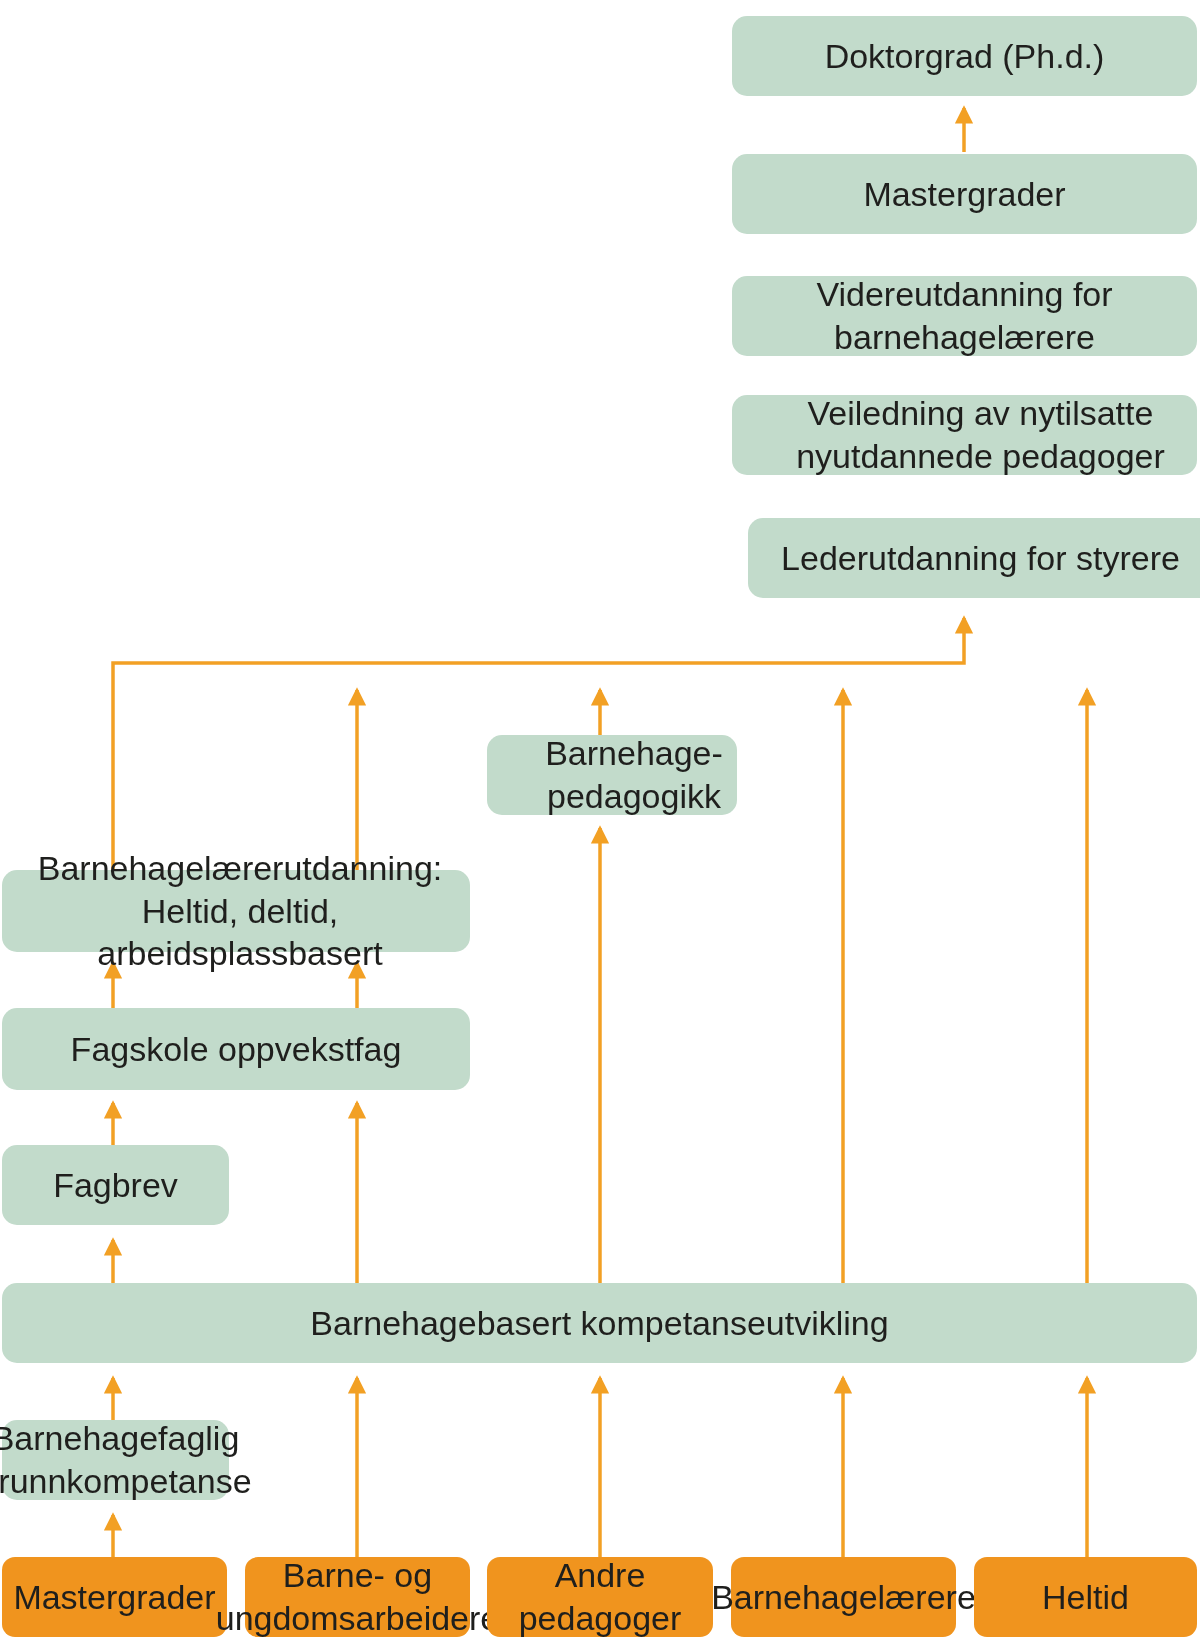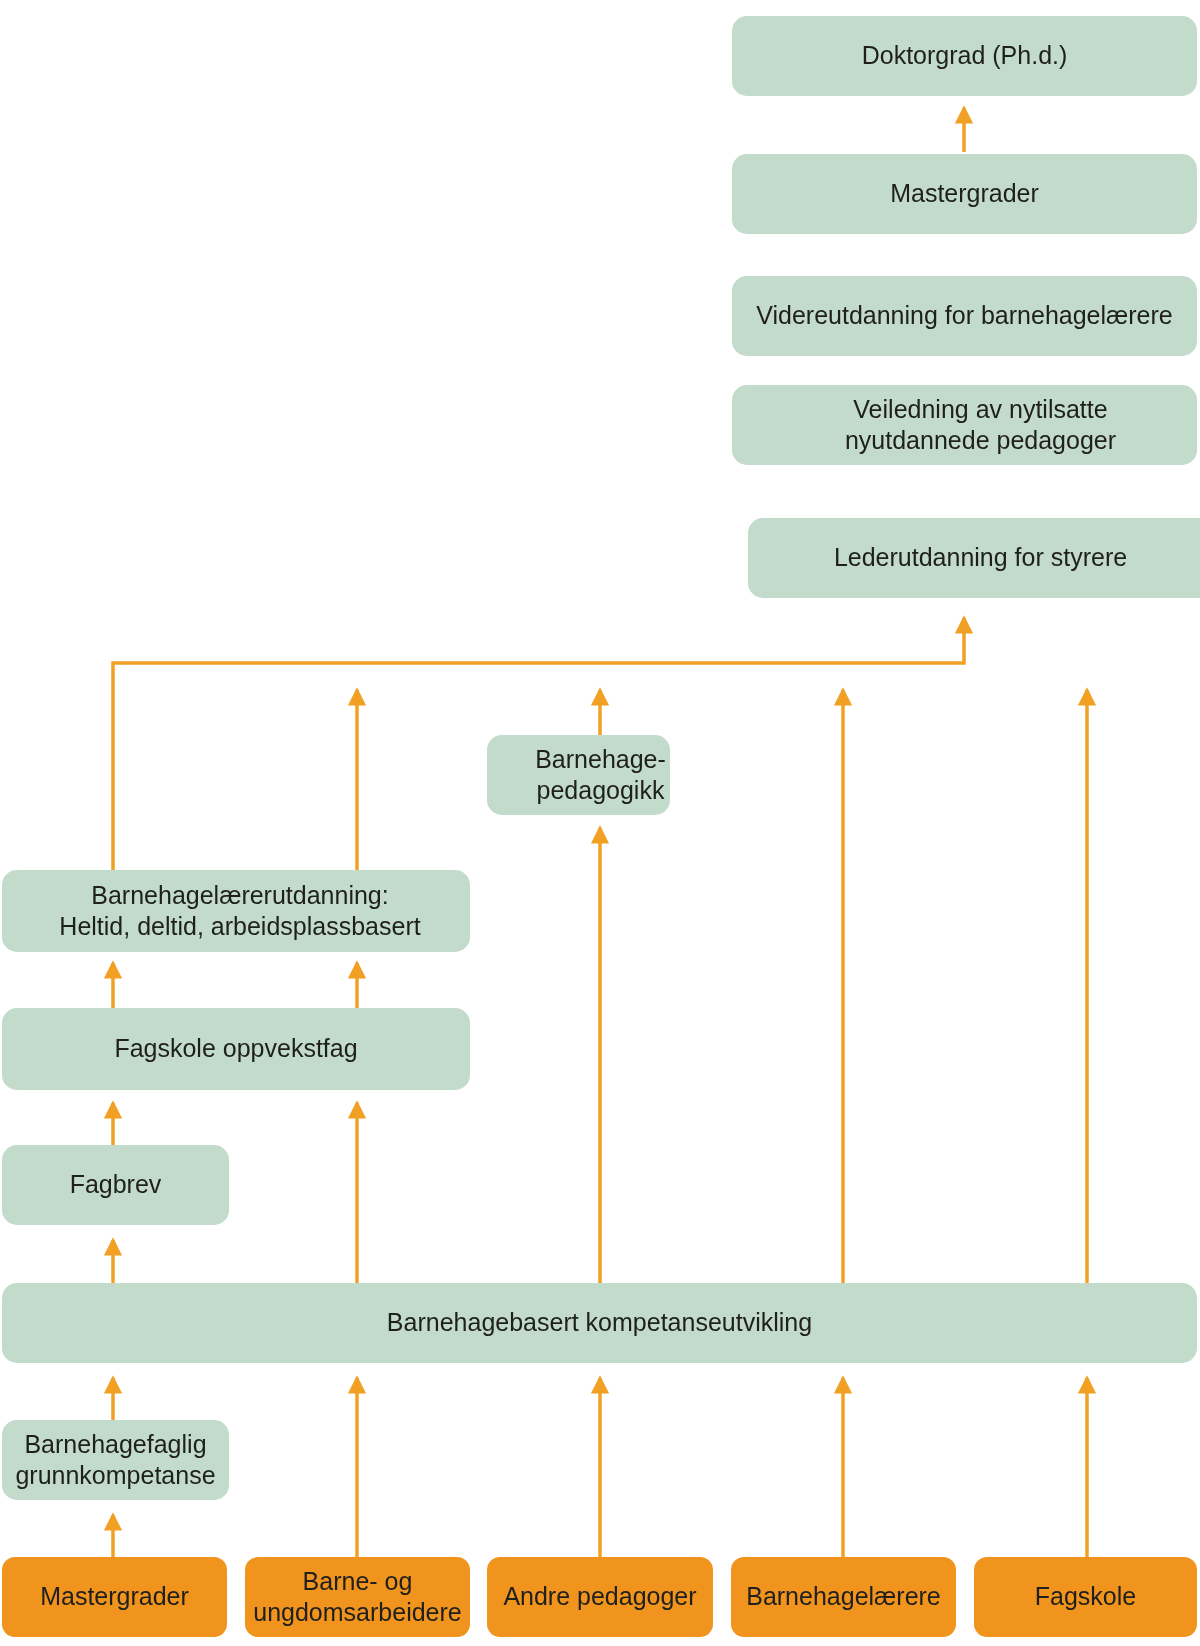--- a/index.html
+++ b/index.html
@@ -30,21 +30,21 @@
     stroke-width: 3.5;
     fill: none;
   }
   .arrows .head { fill: var(--arrow); }
   .box {
     position: absolute;
     display: flex;
     align-items: center;
     justify-content: center;
     text-align: center;
-    font-size: 25px;
+    font-size: 34px;
     line-height: 1.26;
   }
   .box .label { white-space: pre-line; }
   .box.green {
     background: var(--box-green);
     border-radius: 15px;
   }
   .box.orange {
     background: var(--box-orange);
     border-radius: 13px;
@@ -89,29 +89,29 @@
 
   <div class="box green" style="left:732px; top:16px;  width:465px; height:80px;">
       <span class="label">Doktorgrad (Ph.d.)</span>
     </div>
   <div class="box green" style="left:732px; top:154px; width:465px; height:80px;">
       <span class="label">Mastergrader</span>
     </div>
   <div class="box green" style="left:732px; top:276px; width:465px; height:80px;">
       <span class="label">Videreutdanning for barnehagelærere</span>
     </div>
-  <div class="box green" style="left:732px; top:385px; width:465px; height:80px;padding-left:32px;">
+  <div class="box green" style="left:732px; top:395px; width:465px; height:80px;padding-left:32px;">
       <span class="label">Veiledning av nytilsatte
 nyutdannede pedagoger</span>
     </div>
   <div class="box green" style="left:732px; top:518px; width:465px; height:80px;margin-left:16px;">
       <span class="label">Lederutdanning for styrere</span>
     </div>
 
-  <div class="box green" style="left:487px; top:735px; width:183px; height:80px;padding-left:44px;">
+  <div class="box green" style="left:487px; top:735px; width:250px; height:80px;padding-left:44px;">
       <span class="label">Barnehage-
 pedagogikk</span>
     </div>
 
   <div class="box green" style="left:2px; top:870px;  width:468px; height:82px;padding-left:8px;">
       <span class="label">Barnehagelærerutdanning:
 Heltid, deltid, arbeidsplassbasert</span>
     </div>
   <div class="box green" style="left:2px; top:1008px; width:468px; height:82px;">
       <span class="label">Fagskole oppvekstfag</span>
@@ -136,16 +136,16 @@
       <span class="label">Barne- og
 ungdomsarbeidere</span>
     </div>
   <div class="box orange" style="left:487px; top:1557px; width:226px; height:80px;">
       <span class="label">Andre pedagoger</span>
     </div>
   <div class="box orange" style="left:731px; top:1557px; width:225px; height:80px;">
       <span class="label">Barnehagelærere</span>
     </div>
   <div class="box orange" style="left:974px; top:1557px; width:223px; height:80px;">
-      <span class="label">Fagskole</span>
+      <span class="label">Heltid</span>
     </div>
 
 </div>
 
 </body></html>

